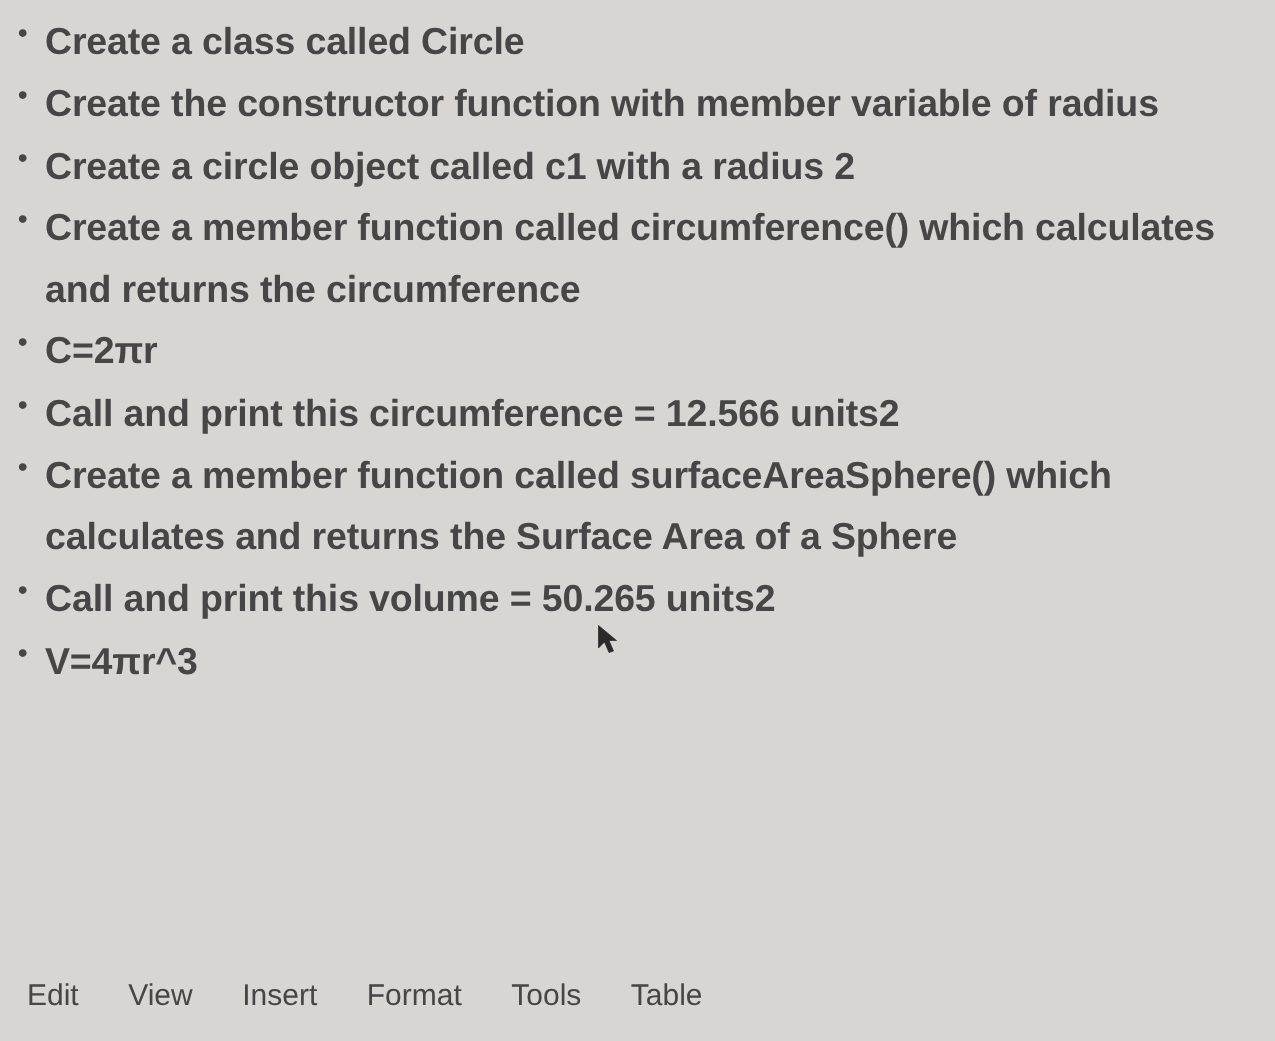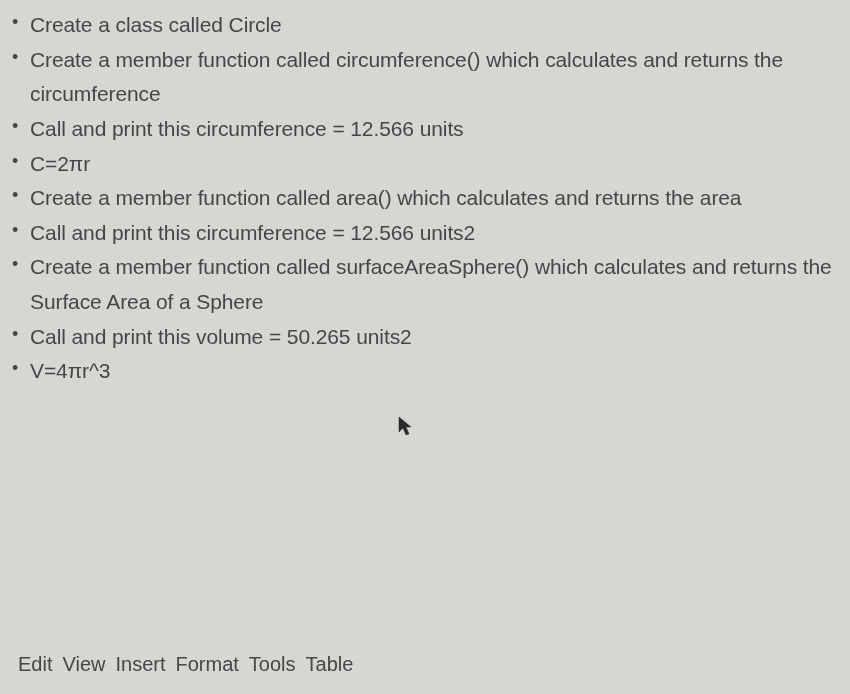--- a/index.html
+++ b/index.html
@@ -17,40 +17,40 @@
       position: relative;
       overflow: hidden;
     }
     ul.content-list {
       list-style: none;
       padding-left: 8px;
     }
     ul.content-list li {
       position: relative;
       padding-left: 22px;
-      font-size: 21px;
+      font-size: 25px;
       line-height: 1.65;
       color: #464646;
-      font-weight: 400;
+      font-weight: 700;
       letter-spacing: -0.1px;
     }
     ul.content-list li::before {
       content: "•";
       position: absolute;
       left: 4px;
       top: 0;
       color: #464646;
       font-size: 18px;
     }
     .menu-bar {
       position: absolute;
       bottom: 18px;
       left: 18px;
       display: flex;
-      gap: 10px;
+      gap: 33px;
       font-size: 20px;
       color: #464646;
     }
     .menu-item {
       cursor: pointer;
     }
     .cursor {
       position: absolute;
       left: 398px;
       top: 416px;
@@ -61,24 +61,24 @@
     .cursor svg {
       width: 100%;
       height: 100%;
     }
   </style>
 </head>
 <body>
 
 <ul class="content-list">
   <li>Create a class called Circle</li>
+  <li>Create the constructor function with member variable of radius</li>
+  <li>Create a circle object called c1 with a radius 2</li>
   <li>Create a member function called circumference() which calculates and returns the circumference</li>
-  <li>Call and print this circumference = 12.566 units</li>
   <li>C=2πr</li>
-  <li>Create a member function called area() which calculates and returns the area</li>
   <li>Call and print this circumference = 12.566 units2</li>
   <li>Create a member function called surfaceAreaSphere() which calculates and returns the Surface Area of a Sphere</li>
   <li>Call and print this volume = 50.265 units2</li>
   <li>V=4πr^3</li>
 </ul>
 
 <div class="cursor">
   <svg viewBox="0 0 16 22">
     <path d="M1 1 L1 16 L5 12 L8 19 L11 18 L8 11 L13 11 Z" fill="#2a2a2a" stroke="#2a2a2a" stroke-width="0.5"></path>
   </svg>

